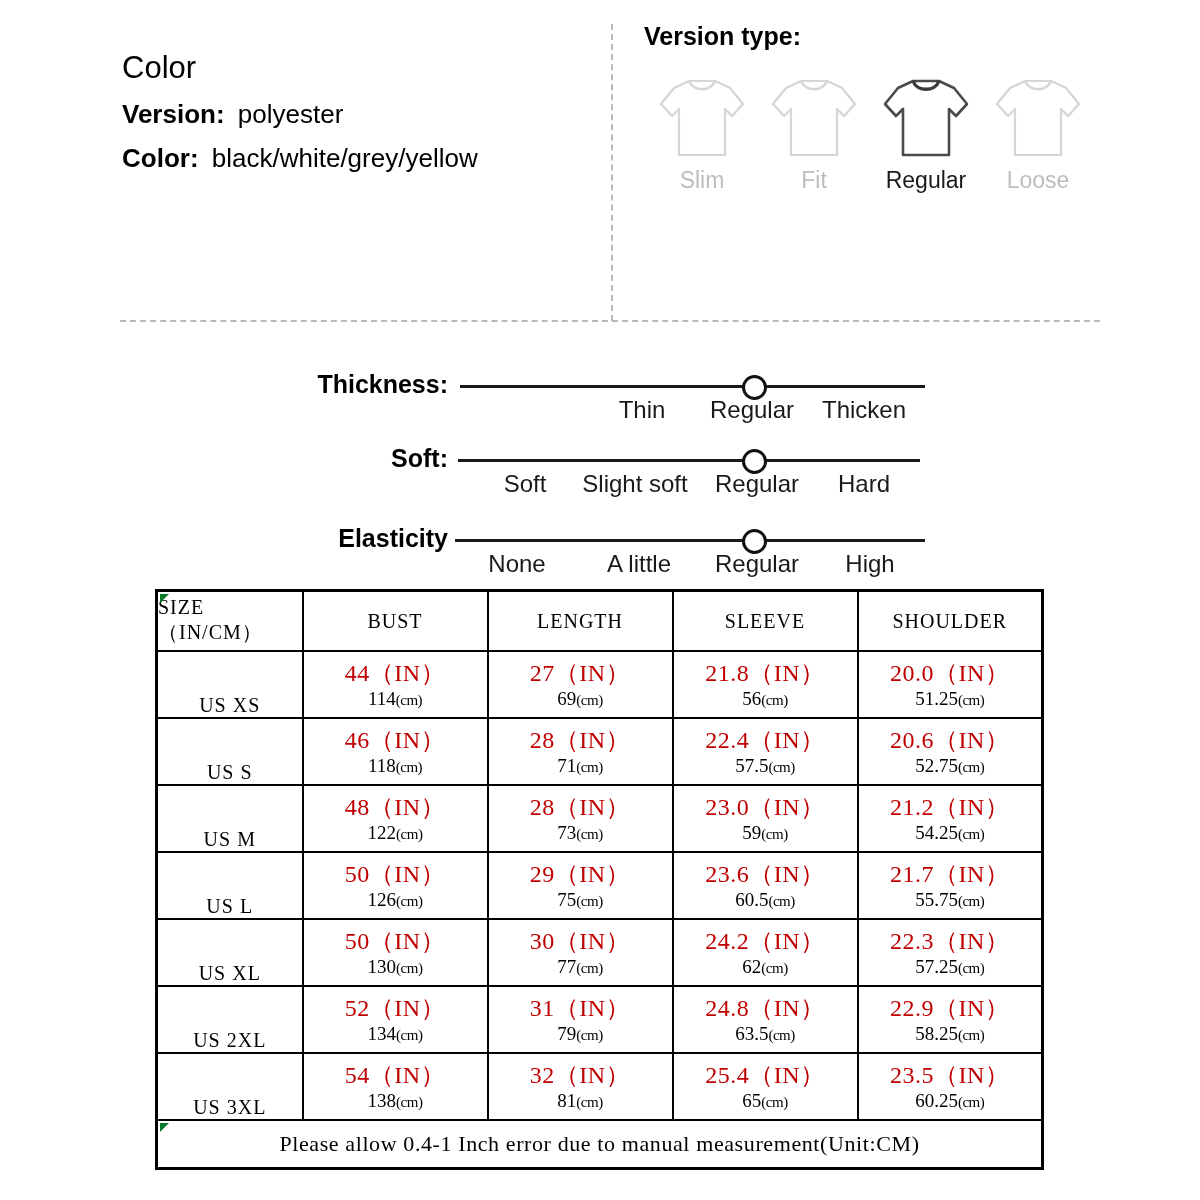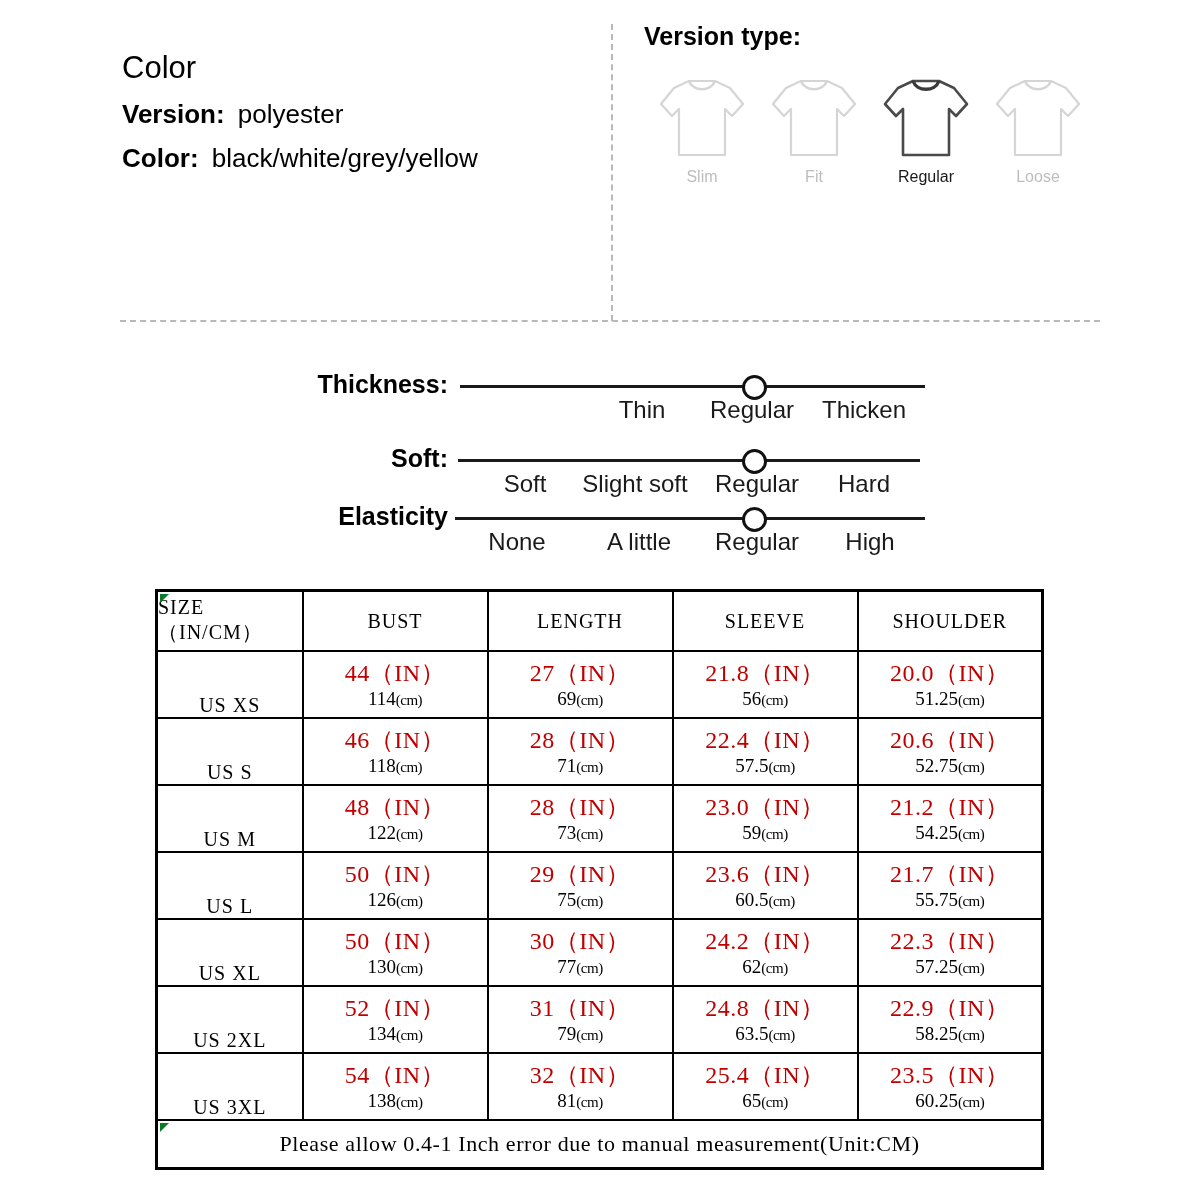--- a/index.html
+++ b/index.html
@@ -100,21 +100,21 @@
     width: 96px;
     height: 92px;
     display: block;
   }
   .version-option .shirt-wrap svg {
     display: block;
     width: 96px;
     height: 92px;
   }
   .version-option .version-label {
-    font-size: 16px;
+    font-size: 23px;
     margin-top: 6px;
     line-height: 1.0;
     white-space: nowrap;
   }
   .version-option.dim .version-label { color: #bdbdbd; }
   .version-option.active .version-label { color: #1a1a1a; }
 
   
   #sliders {
     position: absolute;
@@ -124,21 +124,21 @@
     height: 220px;
   }
   .slider-row {
     position: absolute;
     left: 0;
     width: 1200px;
     height: 74px;
   }
   #slider-row-0 { top: 0px; }
   #slider-row-1 { top: 74px; }
-  #slider-row-2 { top: 132px; }
+  #slider-row-2 { top: 154px; }
 
   .slider-name {
     position: absolute;
     right: 752px;
     top: 10px;
     font-size: 25px;
     font-weight: bold;
     line-height: 1.0;
     white-space: nowrap;
     text-align: right;

